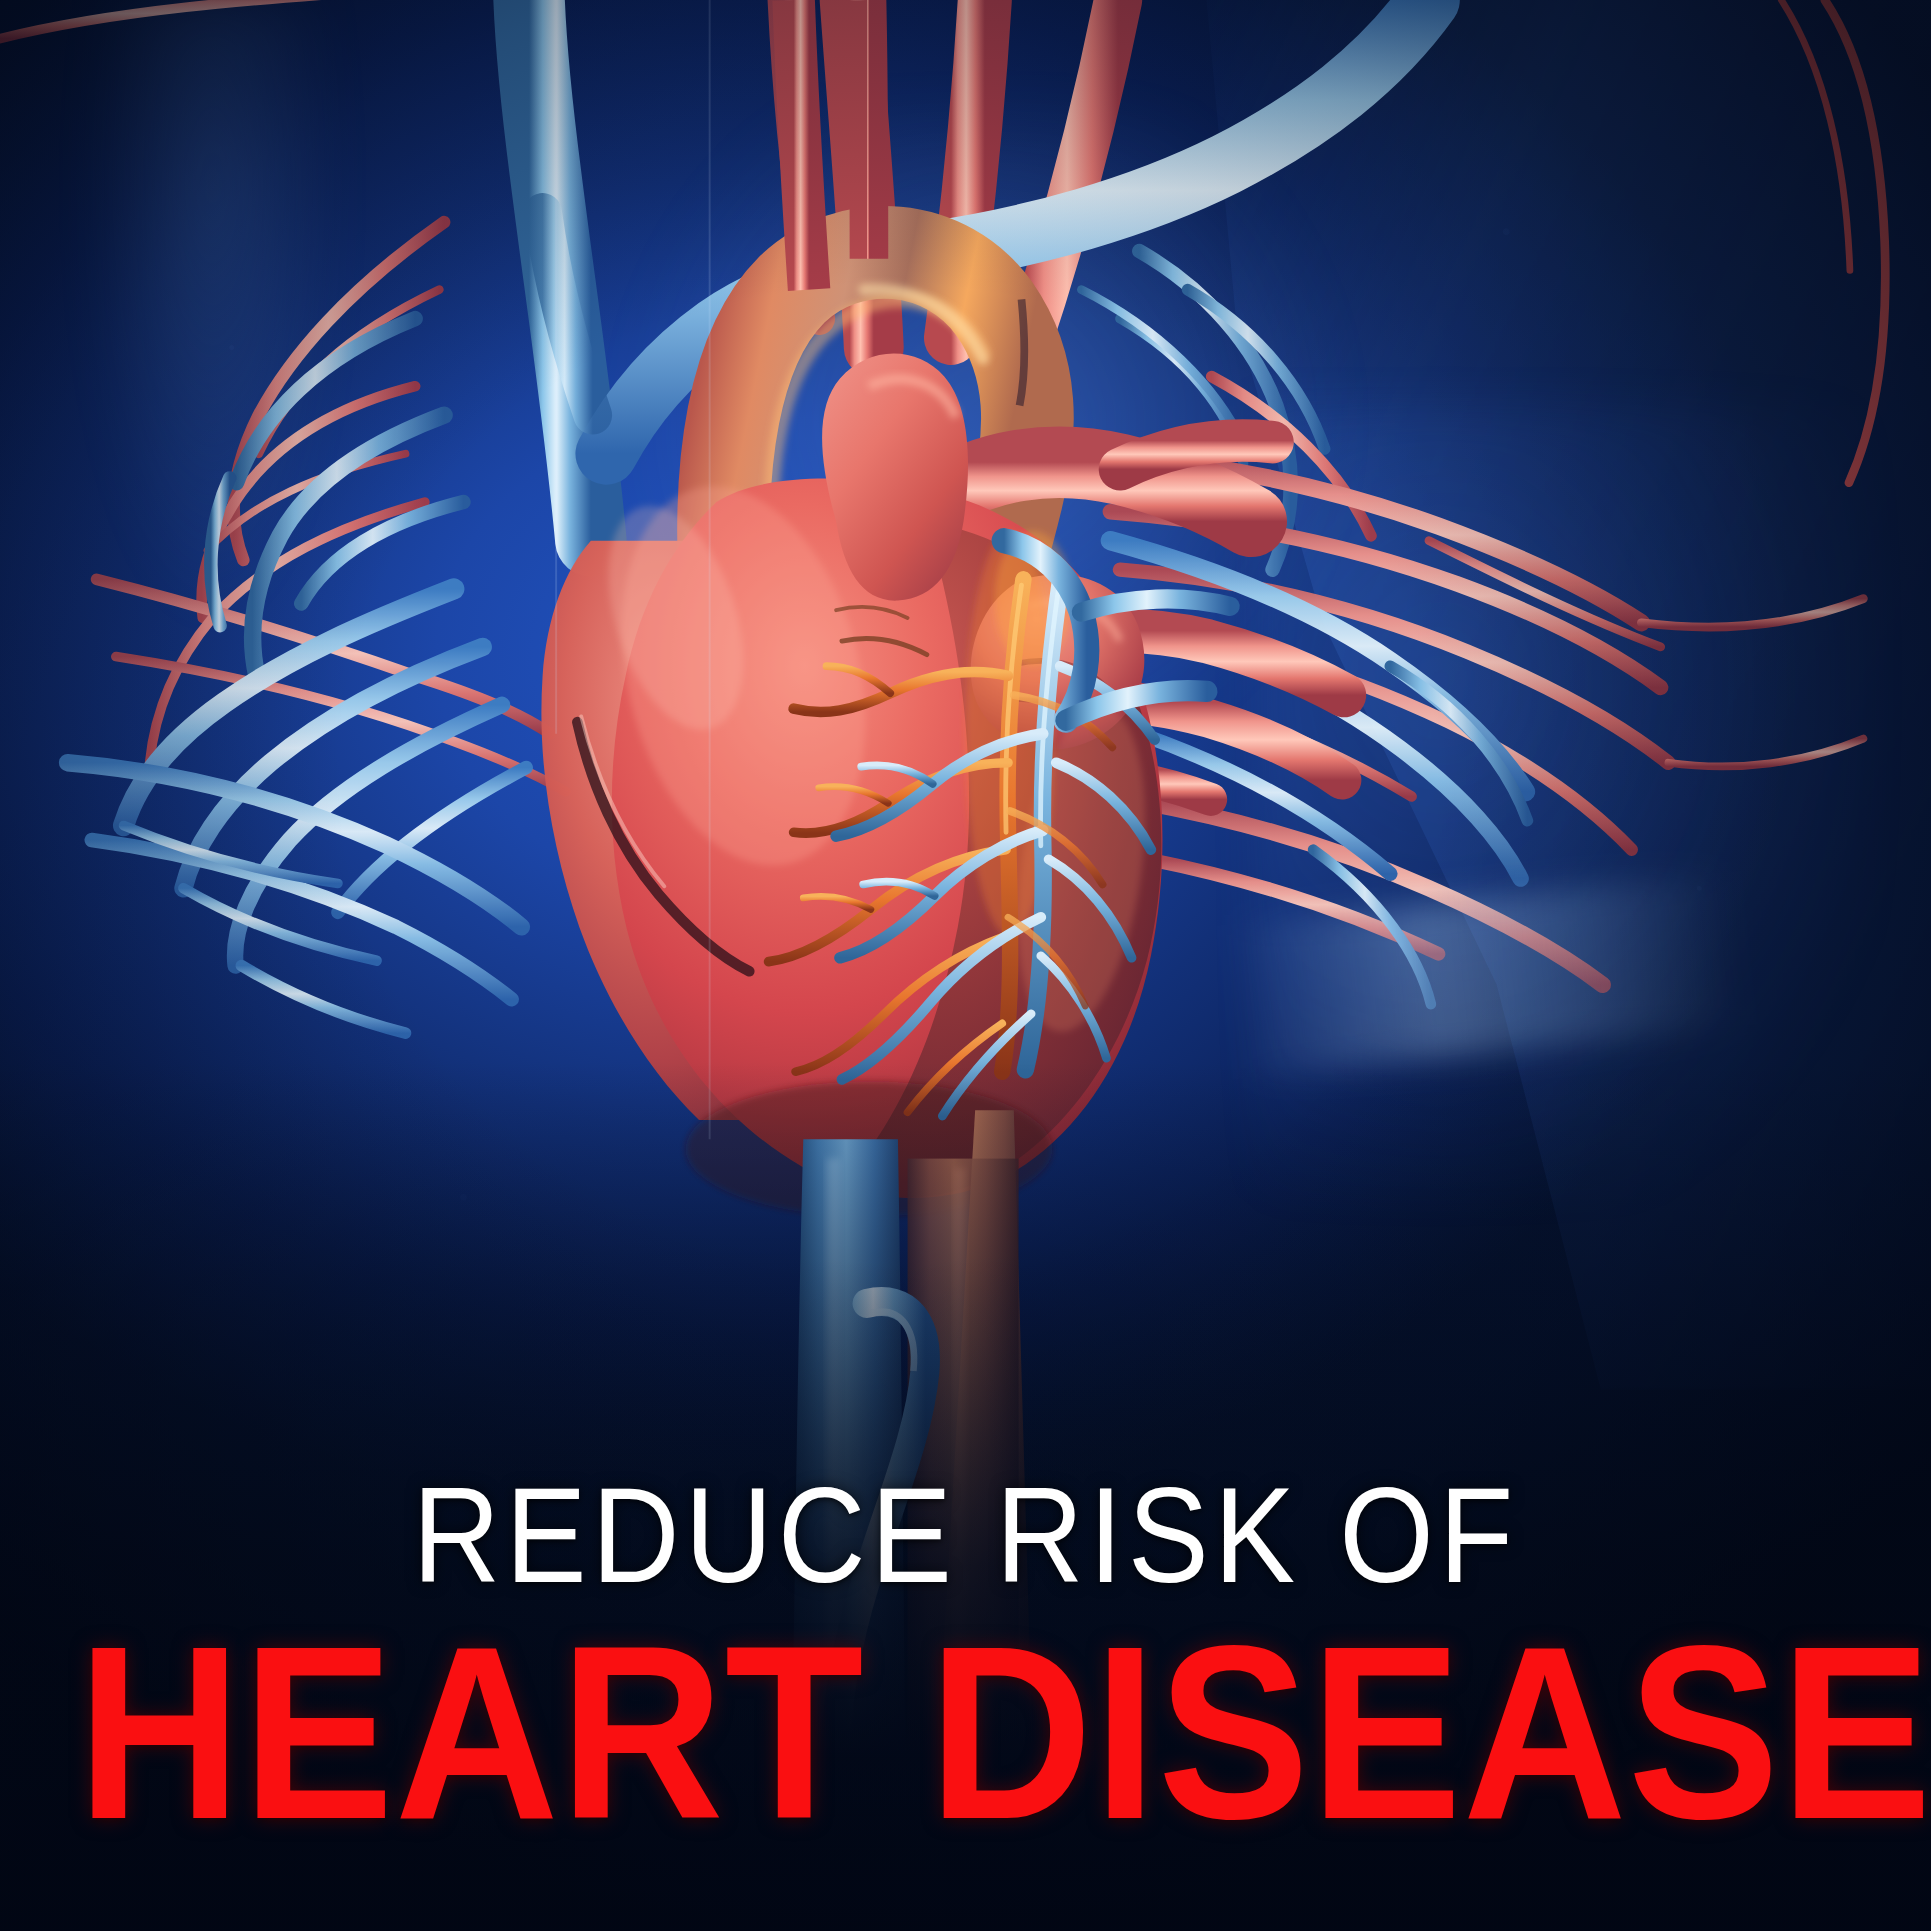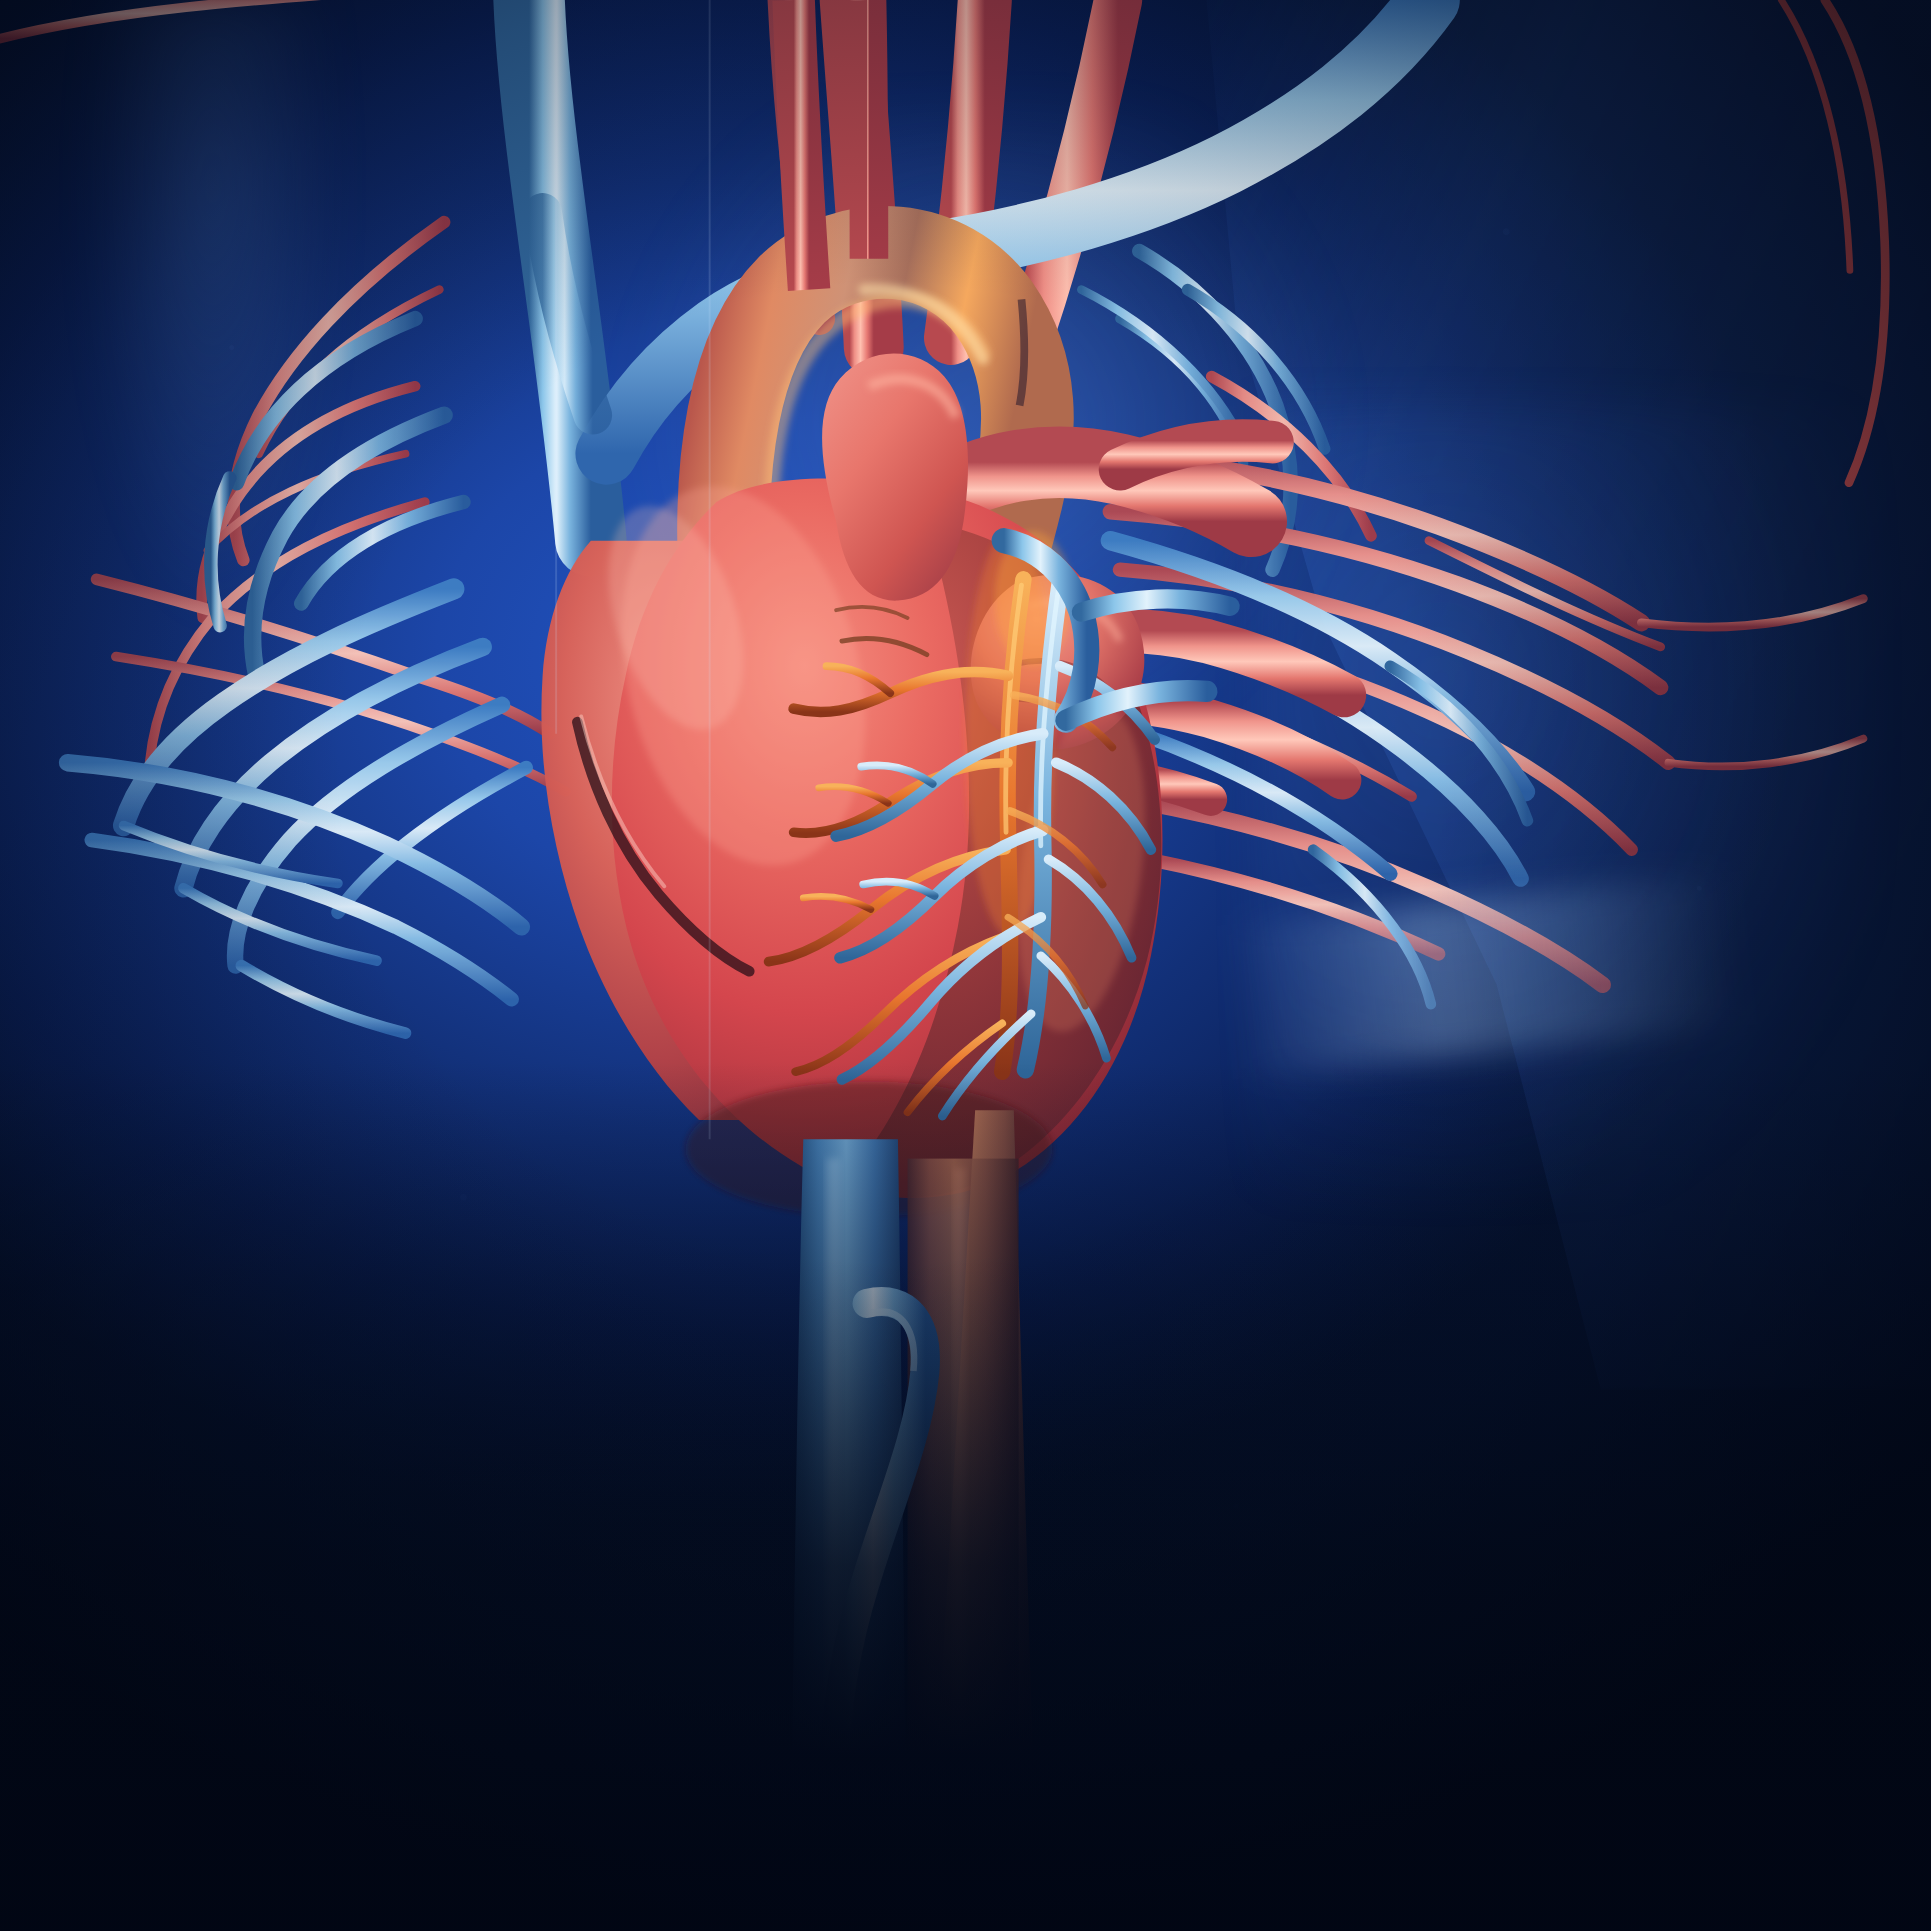--- a/index.html
+++ b/index.html
@@ -457,15 +457,19 @@
     <g opacity=".16" stroke="#cfe4ff" stroke-width="2" fill="none">
       <line x1="735" y1="0" x2="735" y2="1180"></line>
       <line x1="576" y1="0" x2="576" y2="760"></line>
     </g>
   </svg>
 
   <div class="glow-right-streak"></div>
   <div class="bg-bottom-fade"></div>
   <div class="bg-vignette"></div>
 
+  <div class="headline">
+    <span class="line-1">REDUCE RISK OF</span>
+    <span class="line-2">HEART DISEASE</span>
+  </div>
 
 </div>
 
 
 </body></html>

